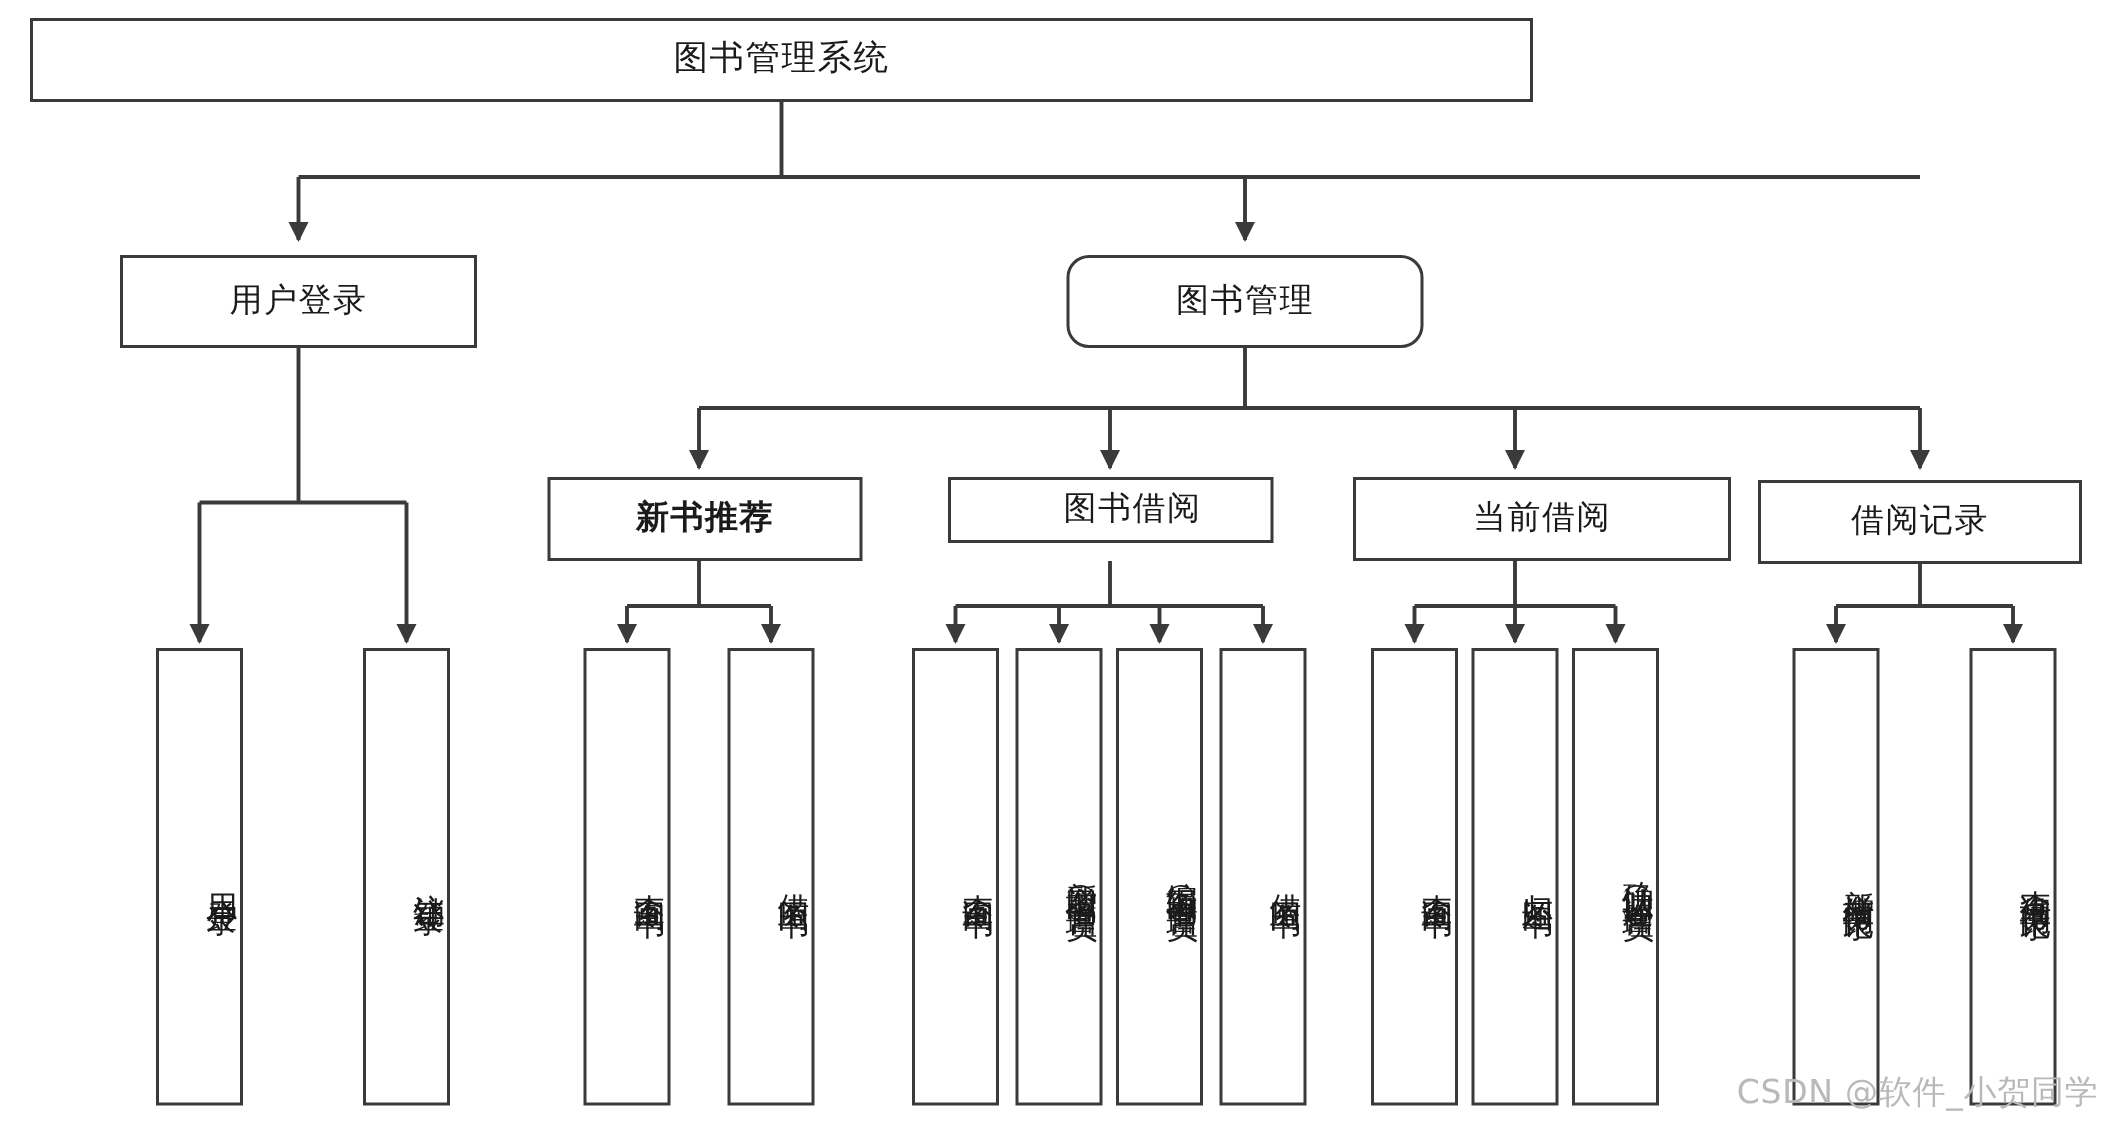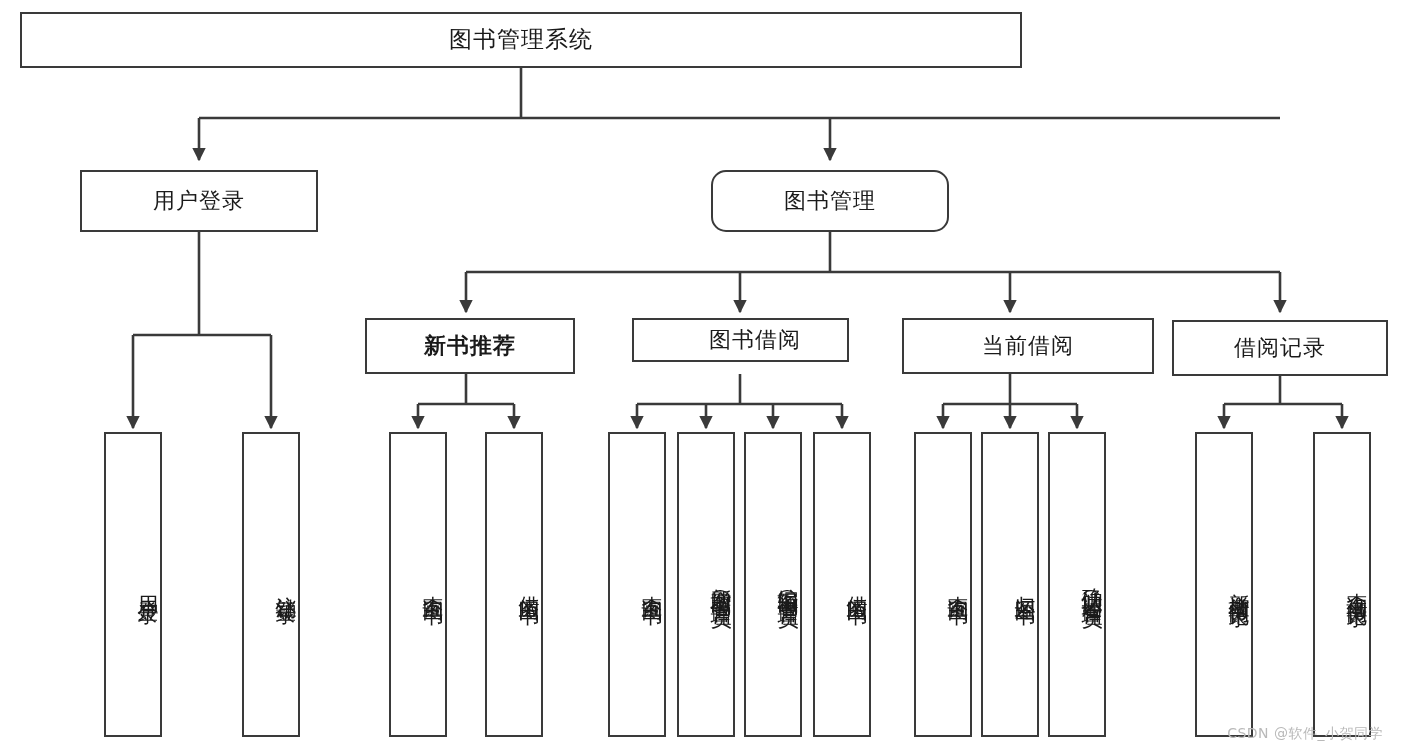--- a/index.html
+++ b/index.html
@@ -18,22 +18,22 @@
   }
   .node.h{font-size:22px;letter-spacing:1px;}
   .node.root{font-size:23px;letter-spacing:1px;}
   .node.v{
     writing-mode:vertical-rl;text-orientation:upright;
     font-size:21px;letter-spacing:3px;
     padding:6px 0;align-items:flex-start;justify-content:center;
   }
   .node.v .txt{writing-mode:vertical-rl;text-orientation:upright;display:block;}
   .watermark{
-    position:absolute;right:22px;bottom:4px;
-    font-size:14px;color:#b9b9b9;letter-spacing:0.5px;white-space:nowrap;
+    position:absolute;right:6px;bottom:4px;
+    font-size:22px;color:#b9b9b9;letter-spacing:0.5px;white-space:nowrap;
     user-select:none;
   }
 </style>
 </head>
 <body>
 
 <div id="diagram-root">
 
   <svg id="wires" viewBox="0 0 1405 747" xmlns="http://www.w3.org/2000/svg">
     <defs>

